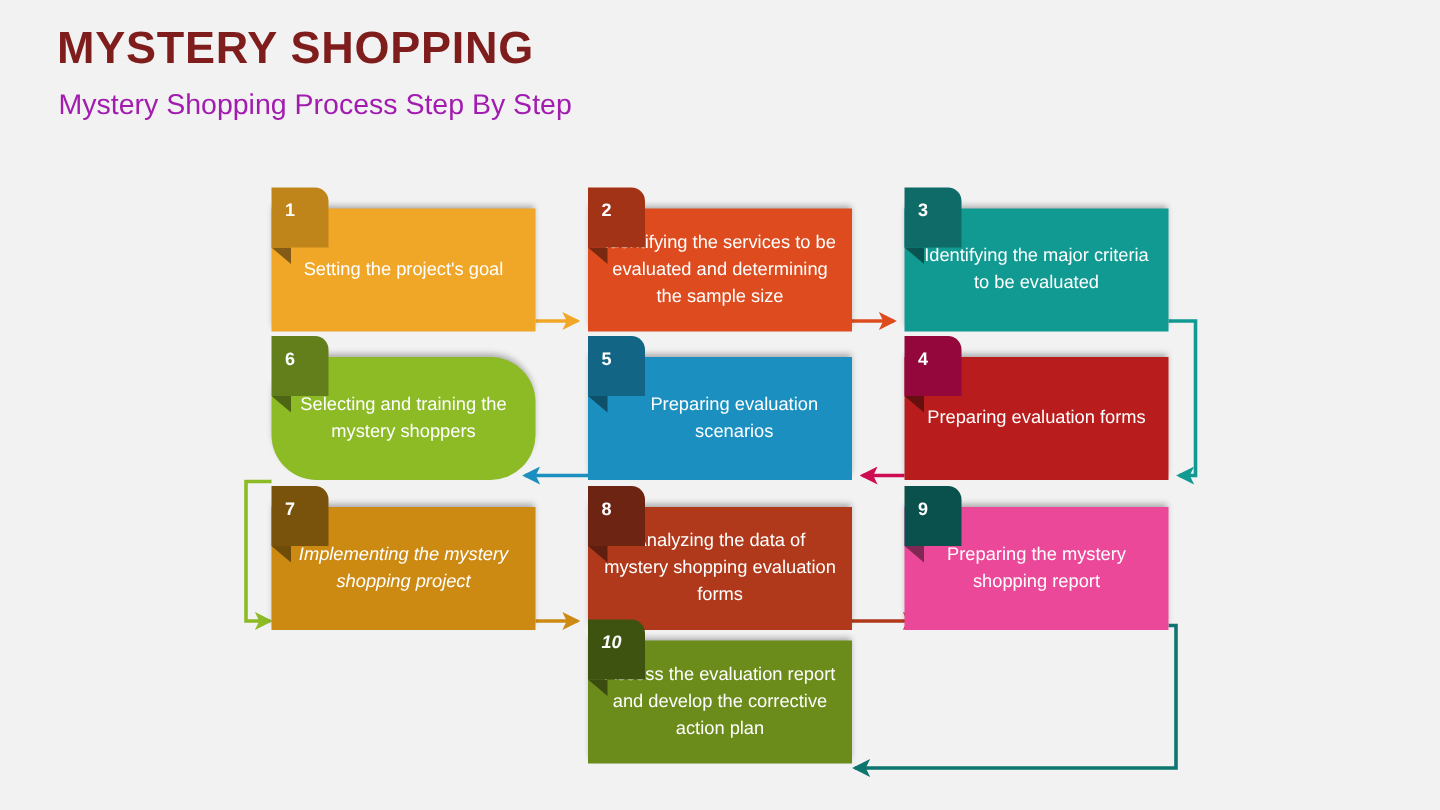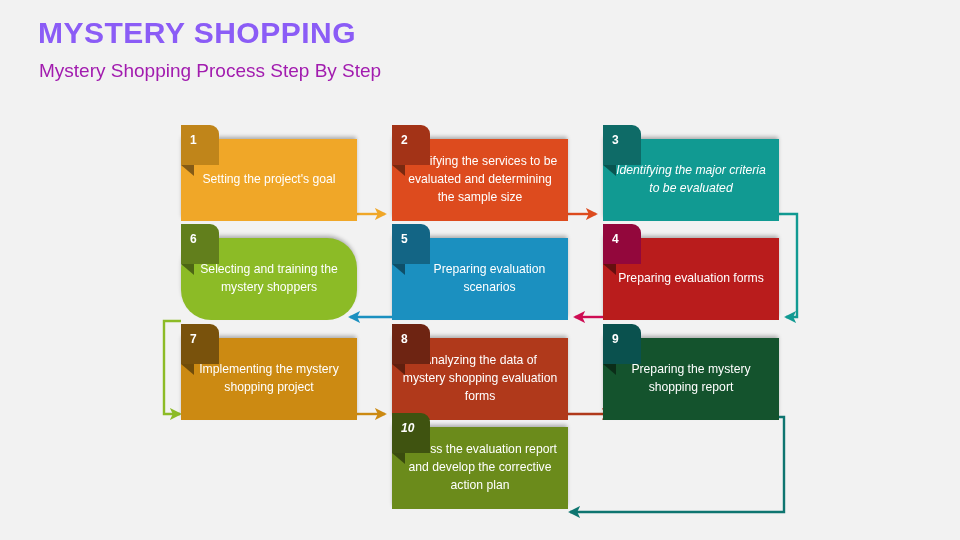--- a/index.html
+++ b/index.html
@@ -21,21 +21,21 @@
   }
 
   
   .title {
     position: absolute;
     left: 38px;
     top: 16px;
     font-size: 30px;
     font-weight: bold;
     letter-spacing: 0.5px;
-    color: #8b5cf6;
+    color: #7f1d1d;
     white-space: nowrap;
   }
   .subtitle {
     position: absolute;
     left: 39px;
     top: 60px;
     font-size: 19px;
     color: #a21caf;
     white-space: nowrap;
   }
@@ -176,21 +176,21 @@
       <div class="step" style="left: 392px; top: 125px; width: 176px; height: 96px;">
         <div class="body" style="background: rgb(221, 75, 30);">
           <span>Identifying the services to be evaluated and determining the sample size</span>
         </div>
         <div class="fold"></div>
         <div class="tab" style="background: rgb(163, 51, 23);">
           <span>2</span>
         </div>
       </div>
       <div class="step" style="left: 603px; top: 125px; width: 176px; height: 96px;">
-        <div class="body" style="background: rgb(17, 154, 146); font-style: italic;">
+        <div class="body" style="background: rgb(17, 154, 146);">
           <span>Identifying the major criteria to be evaluated</span>
         </div>
         <div class="fold"></div>
         <div class="tab" style="background: rgb(14, 107, 103);">
           <span>3</span>
         </div>
       </div>
       <div class="step" style="left: 181px; top: 224px; width: 176px; height: 96px;">
         <div class="body" style="background: rgb(140, 187, 38); border-radius: 30px;">
           <span>Selecting and training the mystery shoppers</span>
@@ -212,39 +212,39 @@
       <div class="step" style="left: 603px; top: 224px; width: 176px; height: 96px;">
         <div class="body" style="background: #b91c1c; text-align: center;">
           <span>Preparing evaluation forms</span>
         </div>
         <div class="fold"></div>
         <div class="tab" style="background: rgb(147, 7, 60);">
           <span>4</span>
         </div>
       </div>
       <div class="step" style="left: 181px; top: 324px; width: 176px; height: 96px;">
-        <div class="body" style="background: rgb(204, 138, 18);">
+        <div class="body" style="background: rgb(204, 138, 18); font-style: italic;">
           <span>Implementing the mystery shopping project</span>
         </div>
         <div class="fold"></div>
         <div class="tab" style="background: rgb(121, 82, 12);">
           <span>7</span>
         </div>
       </div>
       <div class="step" style="left: 392px; top: 324px; width: 176px; height: 96px;">
         <div class="body" style="background: rgb(176, 57, 27);">
           <span>Analyzing the data of mystery shopping evaluation forms</span>
         </div>
         <div class="fold"></div>
         <div class="tab" style="background: rgb(110, 36, 18);">
           <span>8</span>
         </div>
       </div>
       <div class="step" style="left: 603px; top: 324px; width: 176px; height: 96px;">
-        <div class="body" style="background: #14532d; justify-content: center;">
+        <div class="body" style="background: #ec4899; justify-content: center;">
           <span>Preparing the mystery shopping report</span>
         </div>
         <div class="fold"></div>
         <div class="tab" style="background: rgb(10, 81, 78);">
           <span>9</span>
         </div>
       </div>
       <div class="step" style="left: 392px; top: 413px; width: 176px; height: 96px;">
         <div class="body" style="background: rgb(107, 139, 27);">
           <span>Assess the evaluation report and develop the corrective action plan</span>

